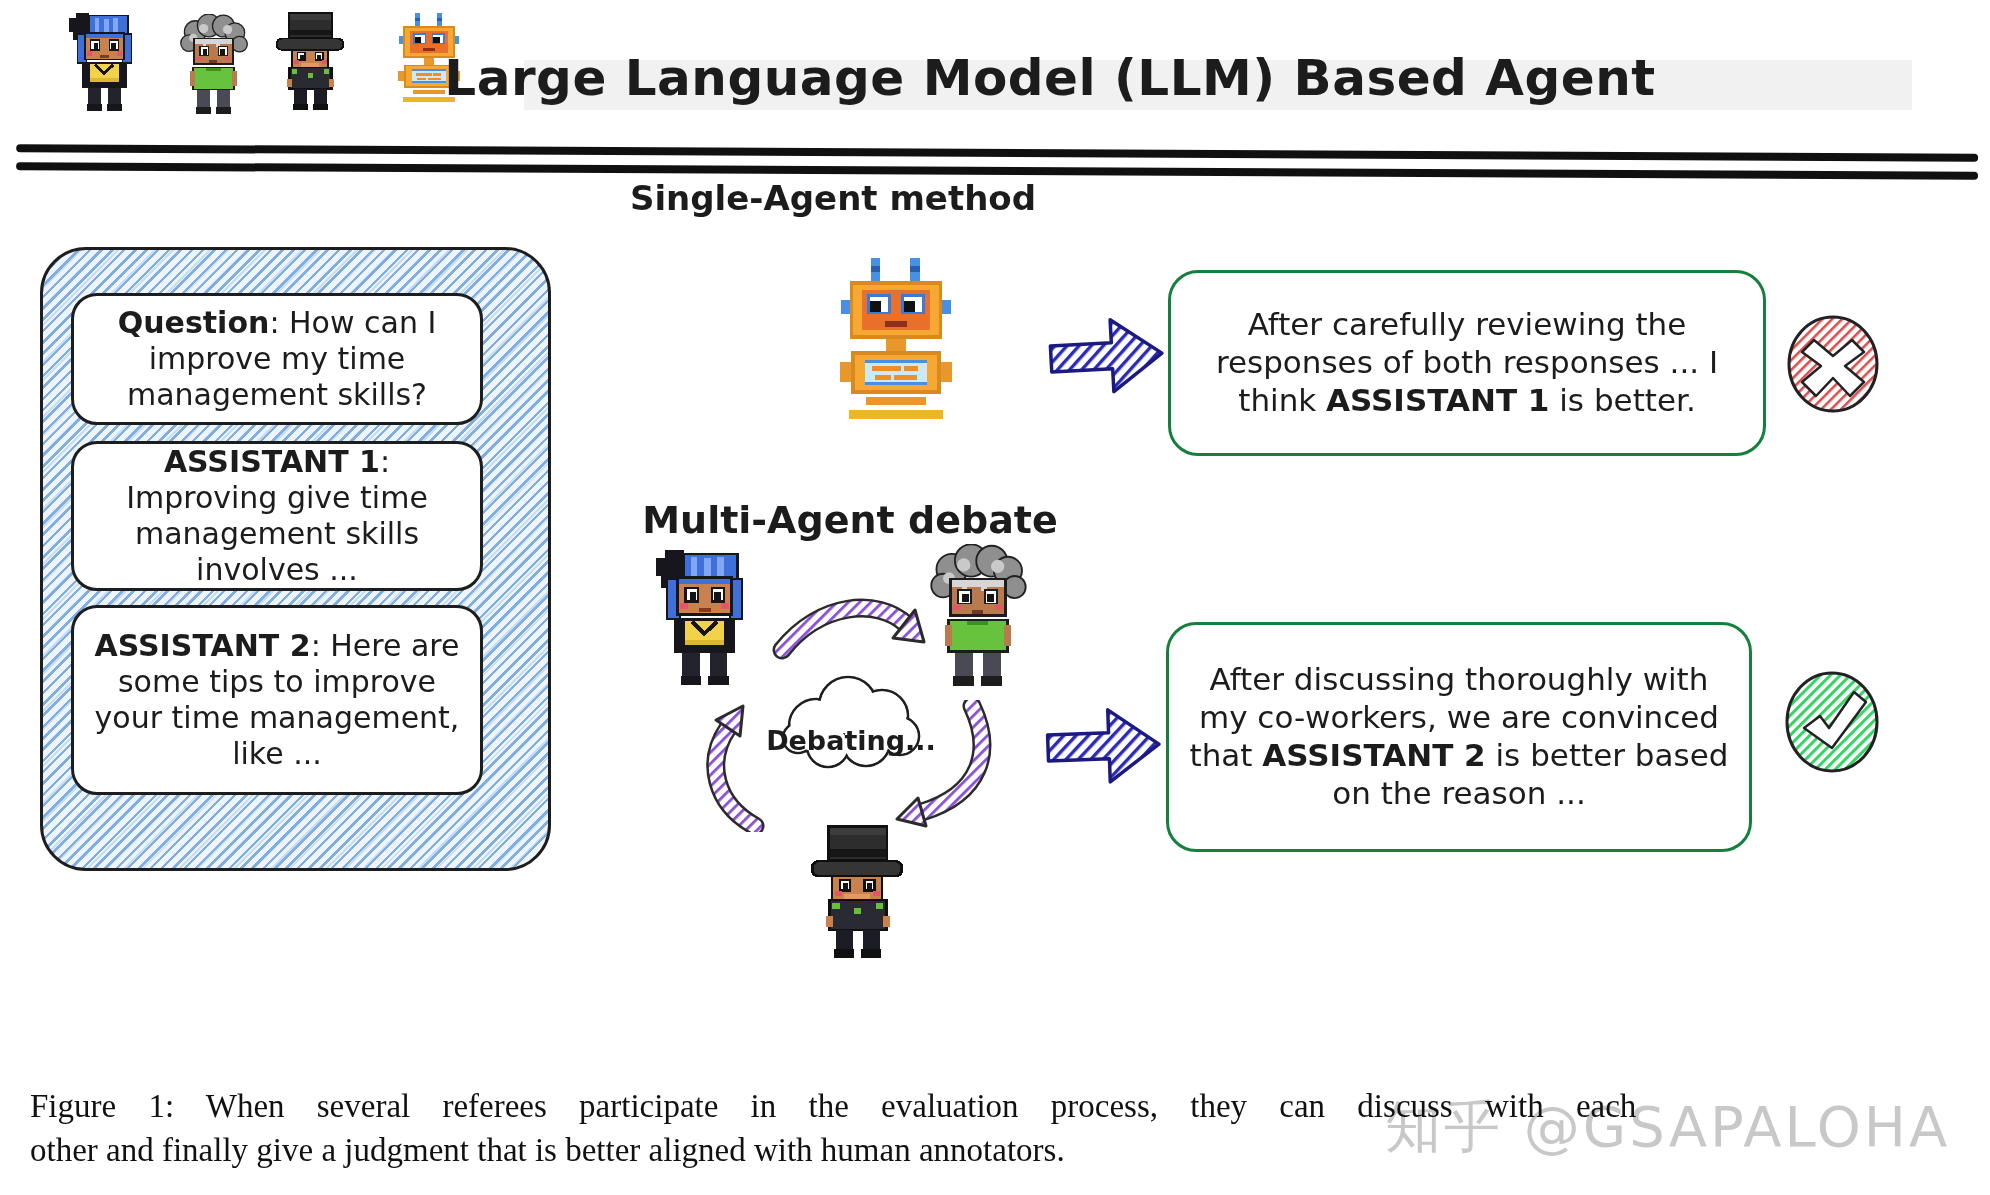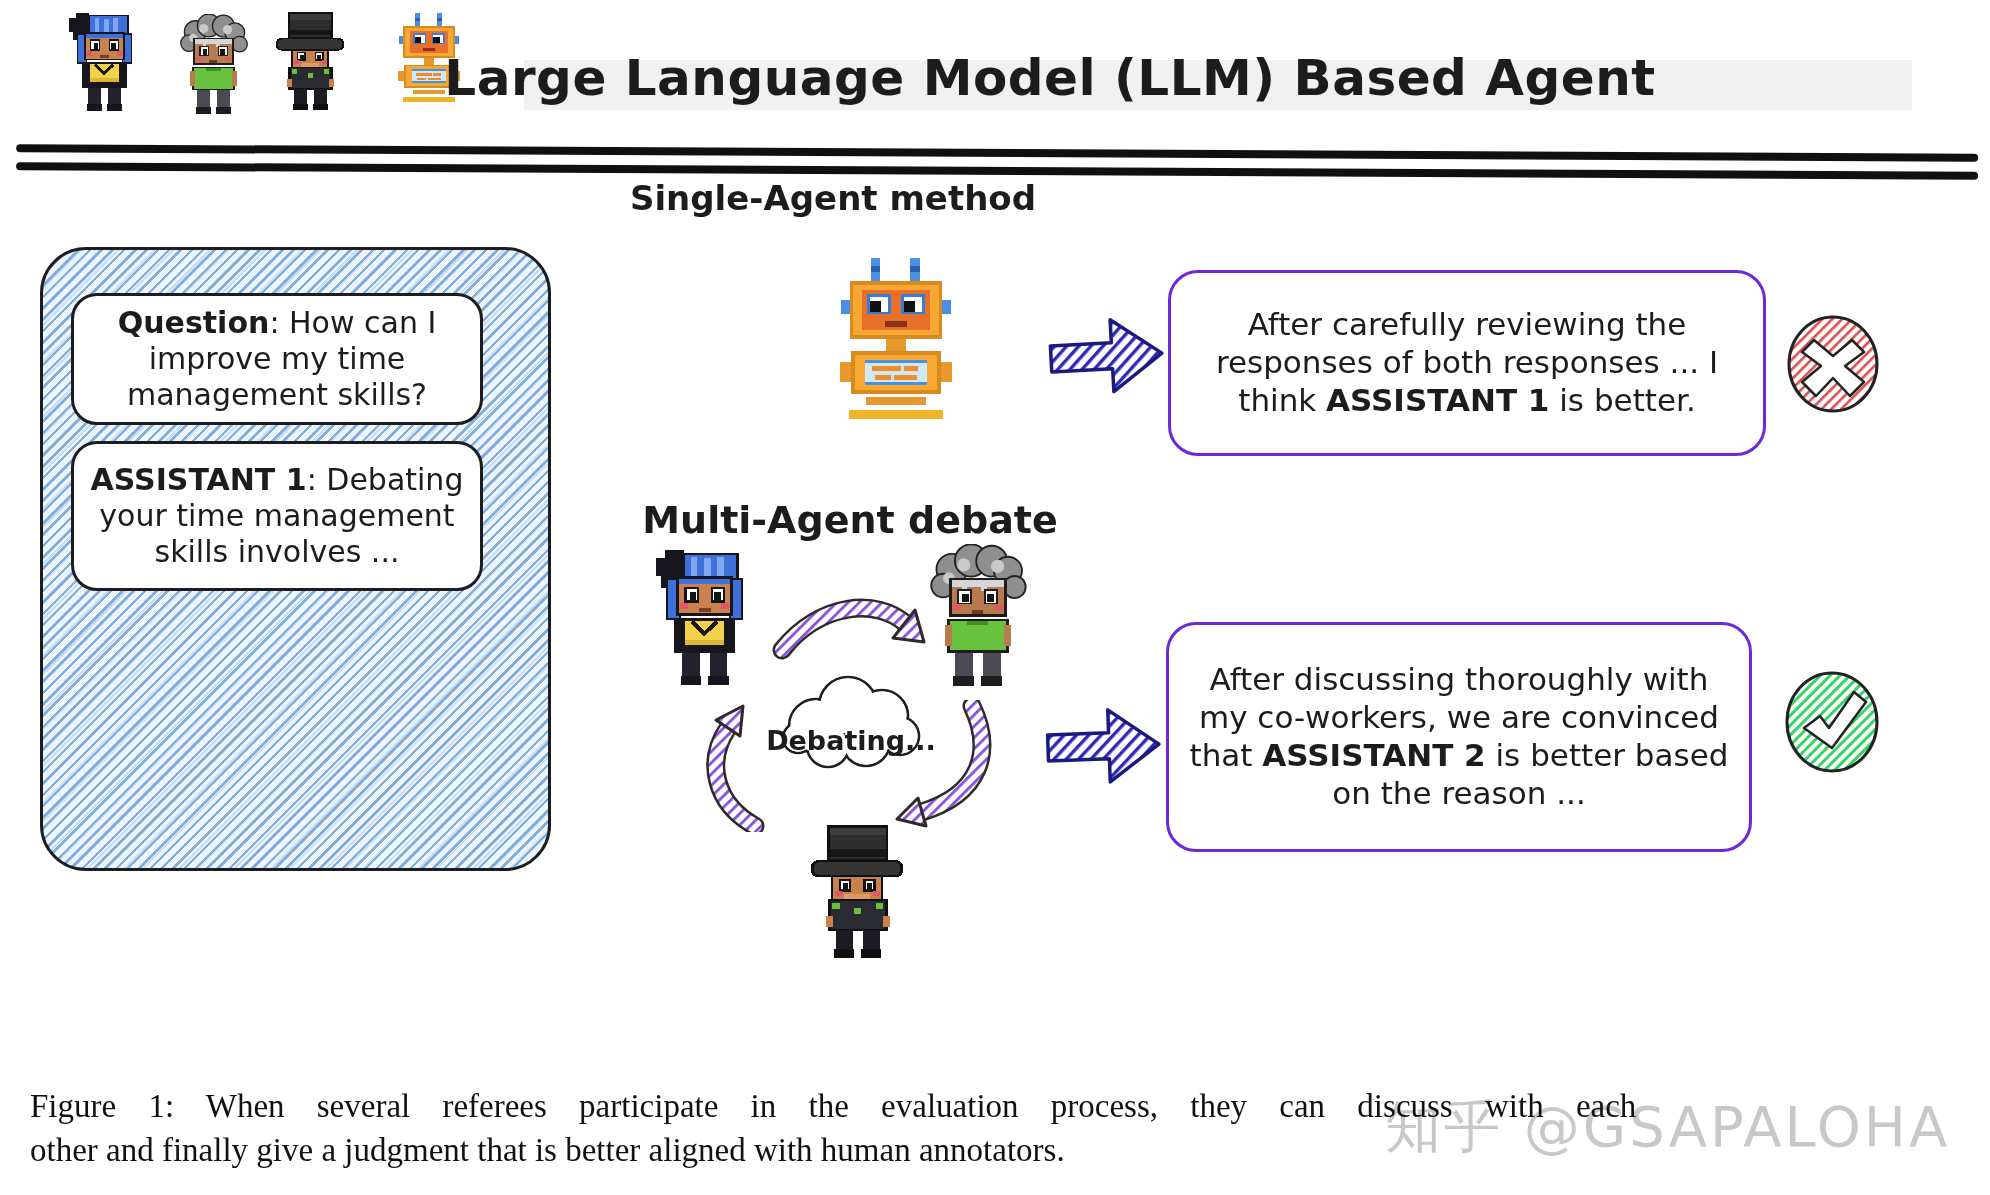--- a/index.html
+++ b/index.html
@@ -28,21 +28,21 @@
   }
   .prompt-box{
     position:absolute;left:28px;width:412px;background:#fff;
     border:3px solid #1d1d1d;border-radius:26px;
     display:flex;align-items:center;justify-content:center;text-align:center;
     font-size:30px;line-height:1.2;padding:21px 16px;box-sizing:border-box;
   }
   .b{font-weight:700;}
   
   .bubble{
-    background:#fff;border:3px solid #6d28d9;border-radius:30px;
+    background:#fff;border:3px solid #15803d;border-radius:30px;
     display:flex;align-items:center;justify-content:center;text-align:center;
     font-size:31px;line-height:1.22;padding:10px 16px;box-sizing:border-box;
   }
   
   .sprite{display:block;}
   
   .cloud-text{display:flex;align-items:center;justify-content:center;font-size:27px;font-weight:600;}
   
   .caption{font-family:"Liberation Serif","DejaVu Serif",serif;font-size:33px;white-space:nowrap;color:#111;}
   .caption.justified{word-spacing:24px;text-align:right;}
@@ -245,21 +245,24 @@
     <div class="rule" style="top:167px"></div>
   </div>
 
   <div class="abs section-label" style="left:583px;top:176px;width:500px;height:44px">Single-Agent method</div>
 
   <div class="abs prompt-panel">
     <div class="prompt-box" style="top:43px;height:132px">
       <div><span class="b">Question</span><span>: How can I improve my time management skills?</span></div>
     </div>
     <div class="prompt-box" style="top:191px;height:150px">
-      <div><span class="b">ASSISTANT 1</span><span>: Debating your time management skills involves ...</span></div>
+      <div><span class="b">ASSISTANT 1</span><span>: Improving give time management skills involves ...</span></div>
+    </div>
+    <div class="prompt-box" style="top:355px;height:190px">
+      <div><span class="b">ASSISTANT 2</span><span>: Here are some tips to improve your time management, like ...</span></div>
     </div>
   </div>
 
   <svg class="sprite abs" style="left:826px;top:256px" width="140" height="192">
       <use href="#sym-robot"></use>
     </svg>
 
   <svg class="abs" style="left:1048px;top:310px;transform:rotate(-3deg)" width="118" height="92" viewBox="0 0 118 92">
       <use href="#sym-block-arrow"></use>
     </svg>

